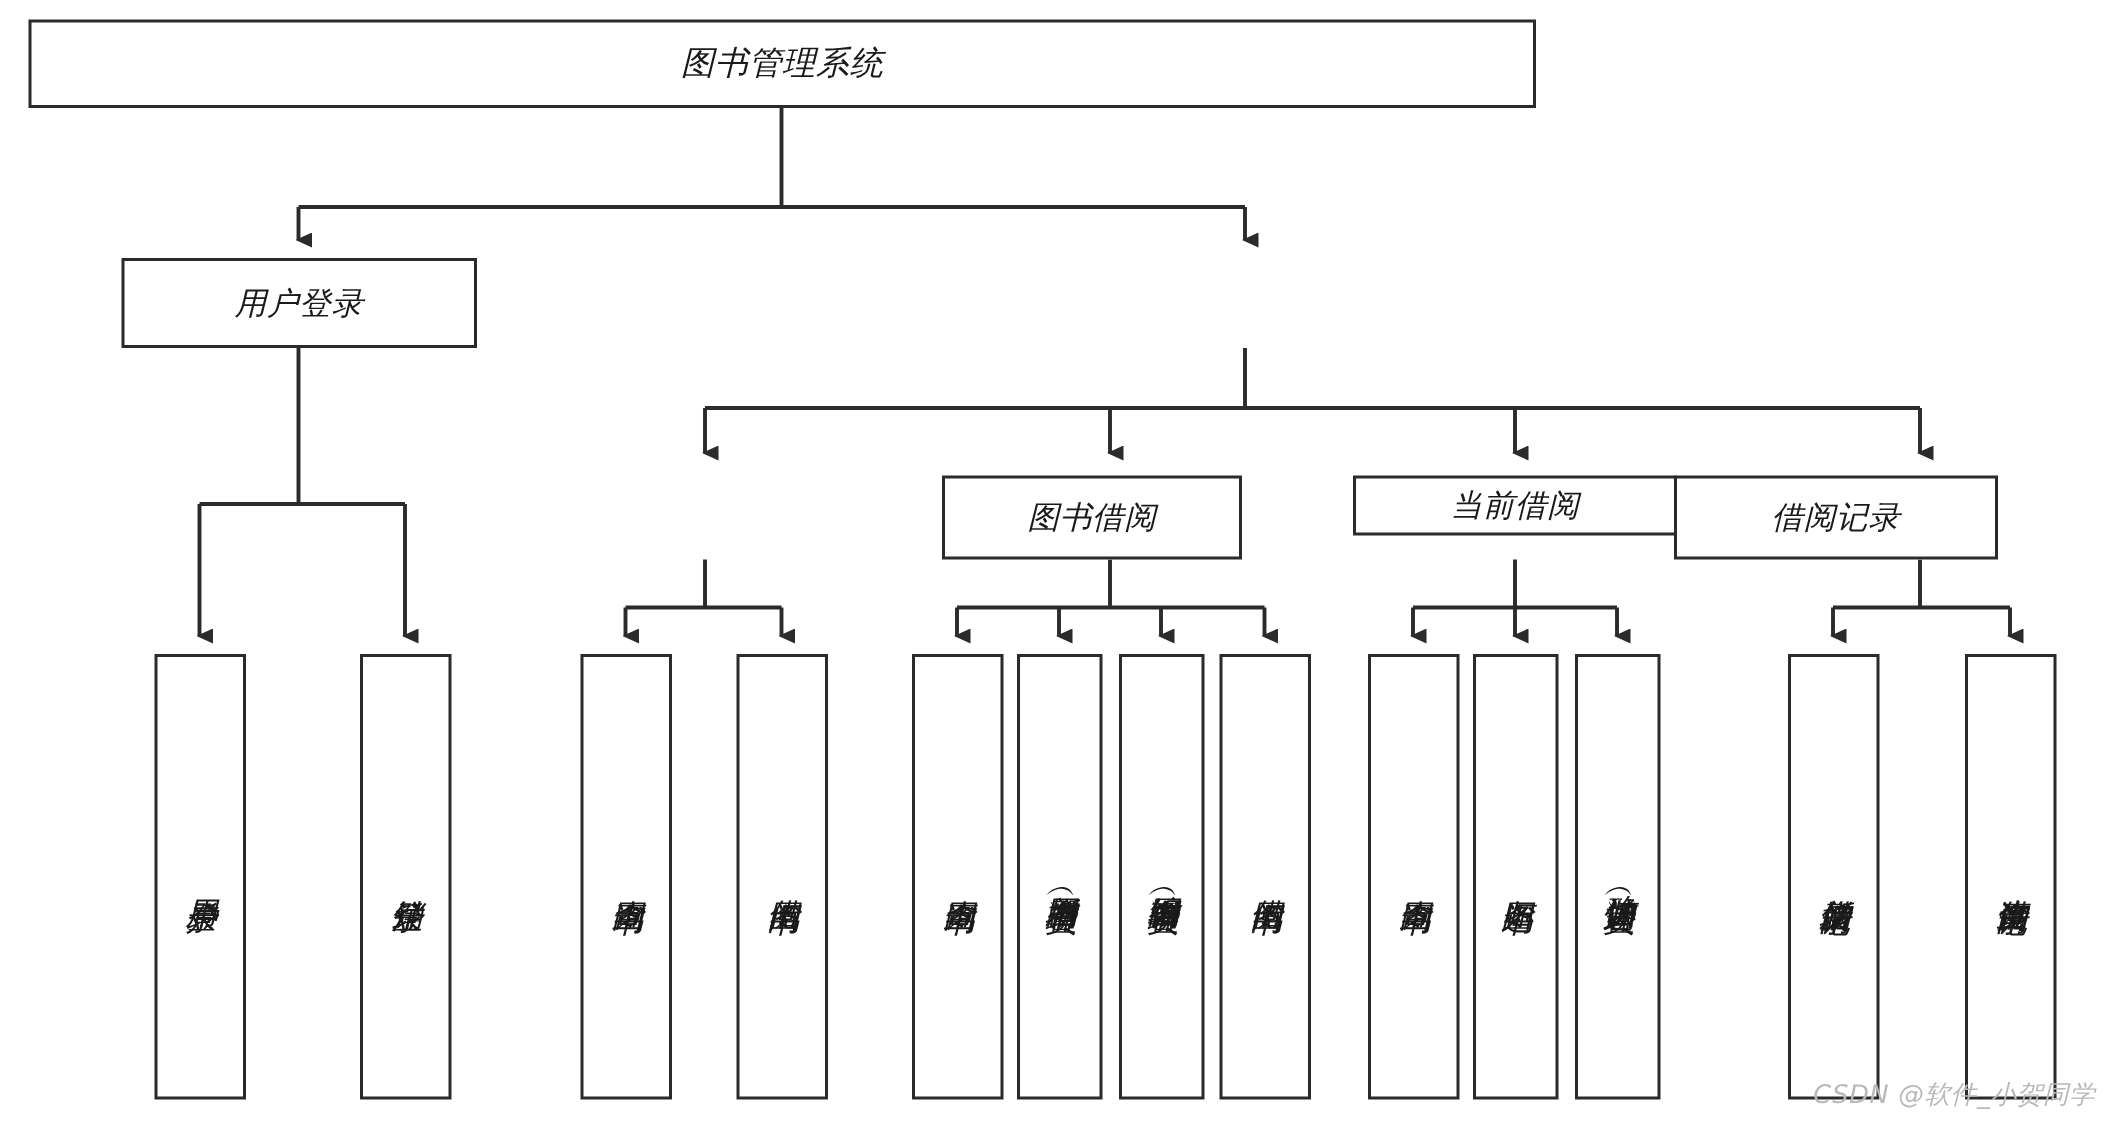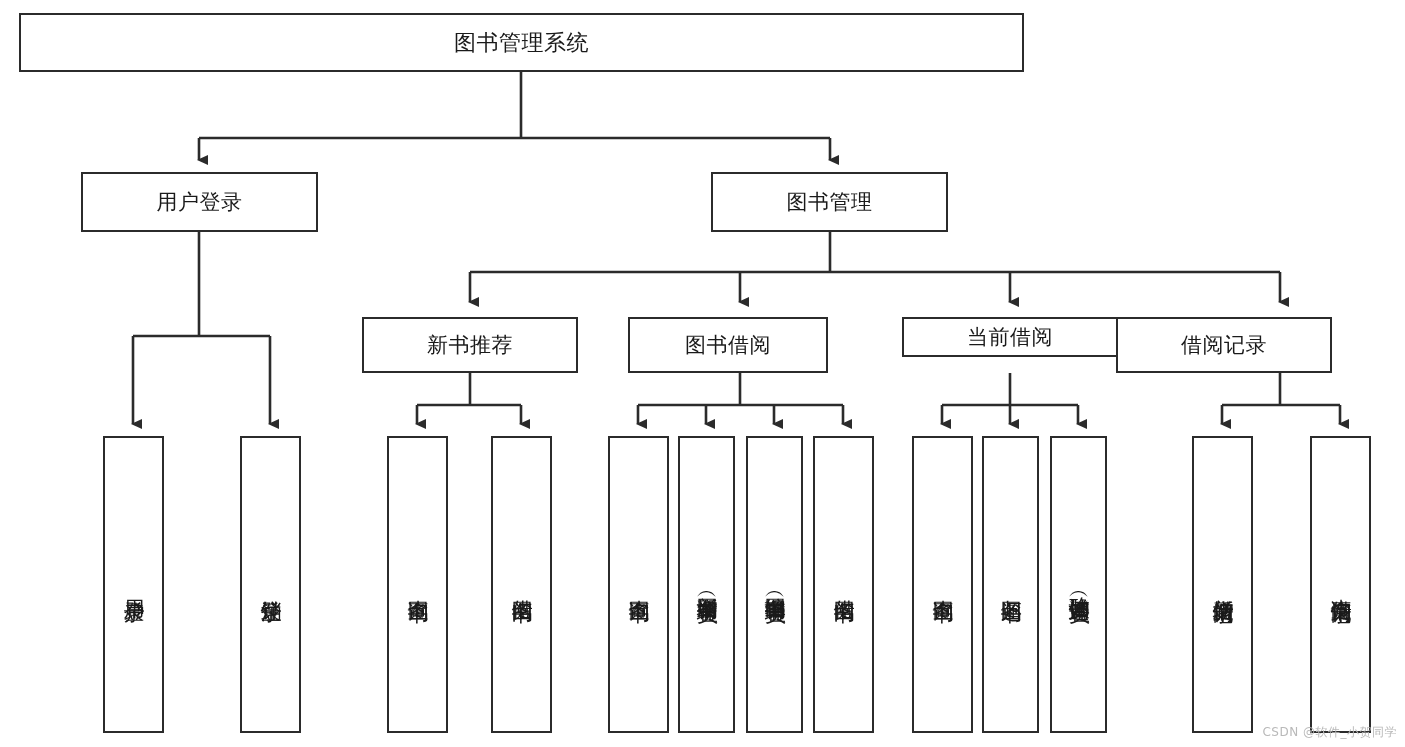--- a/index.html
+++ b/index.html
@@ -10,20 +10,21 @@
   }
   body {
     font-family: "DejaVu Sans", "Liberation Sans", sans-serif;
   }
   #canvas {
     position: relative;
     width: 1405px;
     height: 747px;
     background: #ffffff;
     overflow: hidden;
+    font-style: italic;
   }
   svg#edges {
     position: absolute;
     left: 0;
     top: 0;
     width: 1405px;
     height: 747px;
     pointer-events: none;
   }
   .node {
@@ -54,21 +55,21 @@
     line-height: 1.30;
     letter-spacing: 1px;
     white-space: normal;
     max-height: 100%;
   }
   .node.root .label { font-size: 22px; }
   .watermark {
     position: absolute;
     right: 8px;
     bottom: 6px;
-    font-size: 12px;
+    font-size: 17px;
     color: #b9b9b9;
     letter-spacing: 0.5px;
     white-space: nowrap;
     user-select: none;
   }
 </style>
 </head>
 <body>
 
 <div id="canvas">
@@ -124,27 +125,21 @@
   </svg>
 
   <div class="node root" style="left:19px; top:13px; width:1005px; height:59px;">
     <span class="label">图书管理系统</span>
   </div>
 
   <div class="node" style="left:81px; top:172px; width:237px; height:60px;">
     <span class="label">用户登录</span>
   </div>
 
-  <div class="node" style="left:711px; top:172px; width:237px; height:60px;">
-    <span class="label">图书管理</span>
-  </div>
-
-  <div class="node" style="left:362px; top:317px; width:216px; height:56px;">
-    <span class="label">新书推荐</span>
-  </div>
+
 
   <div class="node" style="left:628px; top:317px; width:200px; height:56px;">
     <span class="label">图书借阅</span>
   </div>
 
   <div class="node" style="left:902px; top:317px; width:216px; height:40px;">
     <span class="label">当前借阅</span>
   </div>
 
   <div class="node" style="left:1116px; top:317px; width:216px; height:56px;">

